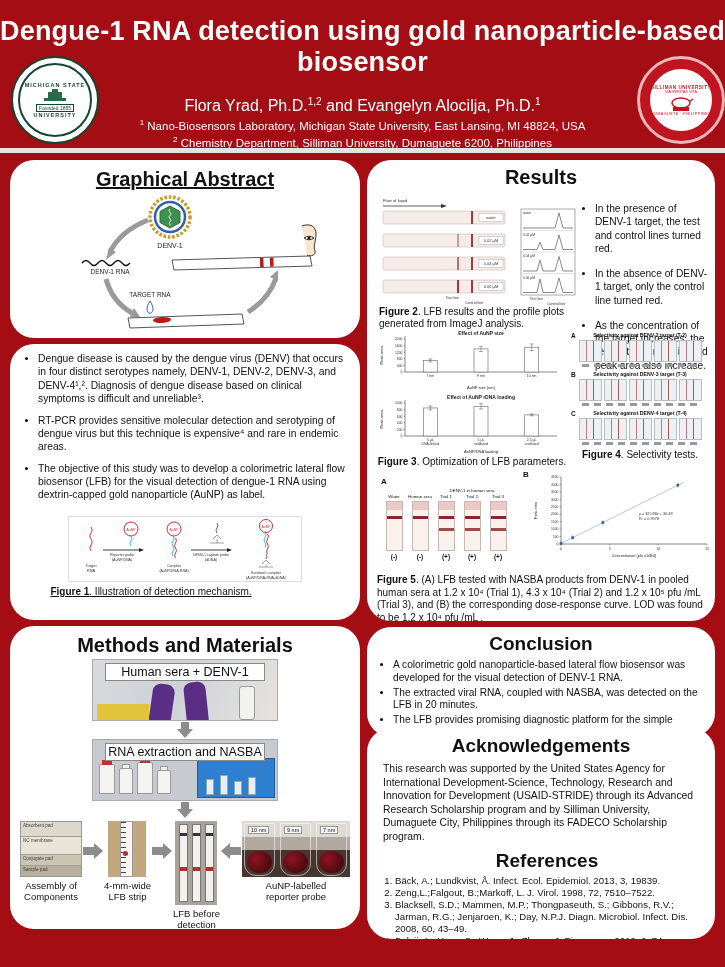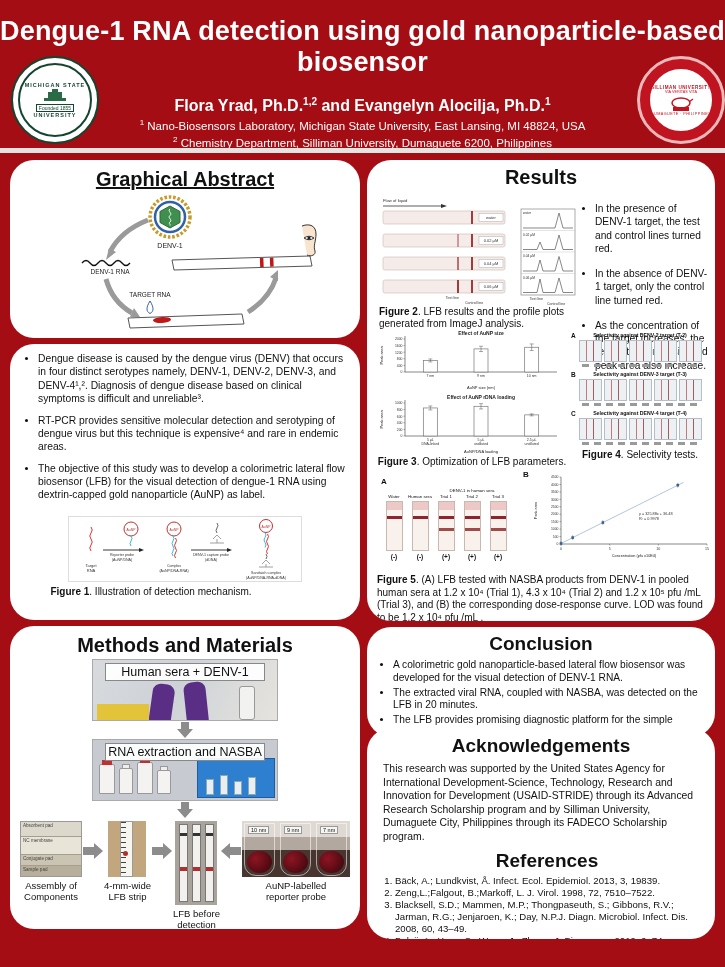--- a/index.html
+++ b/index.html
@@ -9,21 +9,21 @@
     background: #A30D13;
     font-family: "Liberation Sans", sans-serif;
     color: #111;
     overflow: hidden;
   }
   svg text { font-family: "Liberation Sans", sans-serif; }
 
   
   .header { position:absolute; left:0; top:0; width:725px; height:148px; }
   .poster-title { text-align:center; padding-top:16px; font-size:27px; font-weight:bold; color:#fff; letter-spacing:.2px; }
-  .authors { text-align:center; margin-top:18px; font-size:16px; font-weight:bold; color:#fff; }
+  .authors { text-align:center; margin-top:18px; font-size:16px; font-weight:normal; color:#fff; }
   .authors sup { font-size:10px; }
   .affil { text-align:center; margin-top:3px; font-size:11.5px; color:#fff; }
   .affil sup { font-size:8px; }
   .separator { position:absolute; left:0; top:148px; width:725px; height:5px; background:#E6E4E1; }
 
   .logo { position:absolute; top:56px; width:88px; height:88px; border-radius:50%; }
   .logo-msu { left:11px; background:#fff; border:2px solid #14452f; display:flex; align-items:center; justify-content:center; }
   .msu-inner { width:74px; height:74px; border-radius:50%; border:2px solid #14452f; display:flex; flex-direction:column; align-items:center; justify-content:center; text-align:center; color:#14452f; overflow:hidden; }
   .msu-arc { font-size:5.5px; font-weight:bold; letter-spacing:1px; }
   .msu-bldg { margin:1px 0; }
@@ -47,21 +47,21 @@
 
   
   #ga-svg { position:absolute; left:0; top:0; width:350px; height:178px; }
   #p-abstract h2 { position:relative; z-index:2; }
 
   
   #p-intro ul { margin:8px 14px 0 28px; font-size:10.3px; line-height:1.3; }
   #p-intro li { margin-bottom:8px; }
   .fig1-box { position:absolute; left:58px; top:172px; width:234px; height:66px; border:1px solid #ddd; background:#fff; }
   .fig-caption { font-size:10px; line-height:1.2; }
-  #fig1-cap { position:absolute; left:0; top:242px; width:282px; text-align:center; }
+  #fig1-cap { position:absolute; left:0; top:242px; width:282px; text-align:center;text-decoration:underline; }
   .bl { font-weight:bold; }
 
   
   #p-methods { display:flex; flex-direction:column; align-items:center; }
   .photo { position:relative; width:186px; height:62px; border:1px solid #aaa; overflow:hidden; flex:none; }
   .photo-cap { position:absolute; top:3px; left:12px; right:12px; background:rgba(255,255,255,.93); border:1px solid #888; font-size:12.5px; text-align:center; padding:1px 0; z-index:2; }
   #photo1 { background:linear-gradient(115deg,#d8dadd 0%,#cdd2d7 45%,#e6e3de 100%); margin-top:2px; }
   .glove { position:absolute; background:#5b2e86; border-radius:8px 8px 4px 4px; }
   .g1 { left:58px; top:24px; width:22px; height:40px; transform:rotate(8deg); }
   .g2 { left:92px; top:22px; width:22px; height:42px; transform:rotate(-6deg); }

